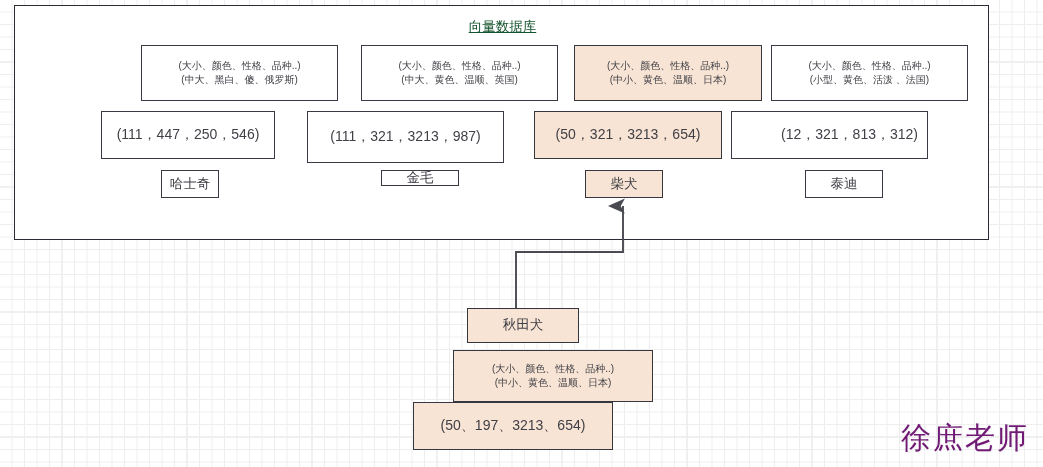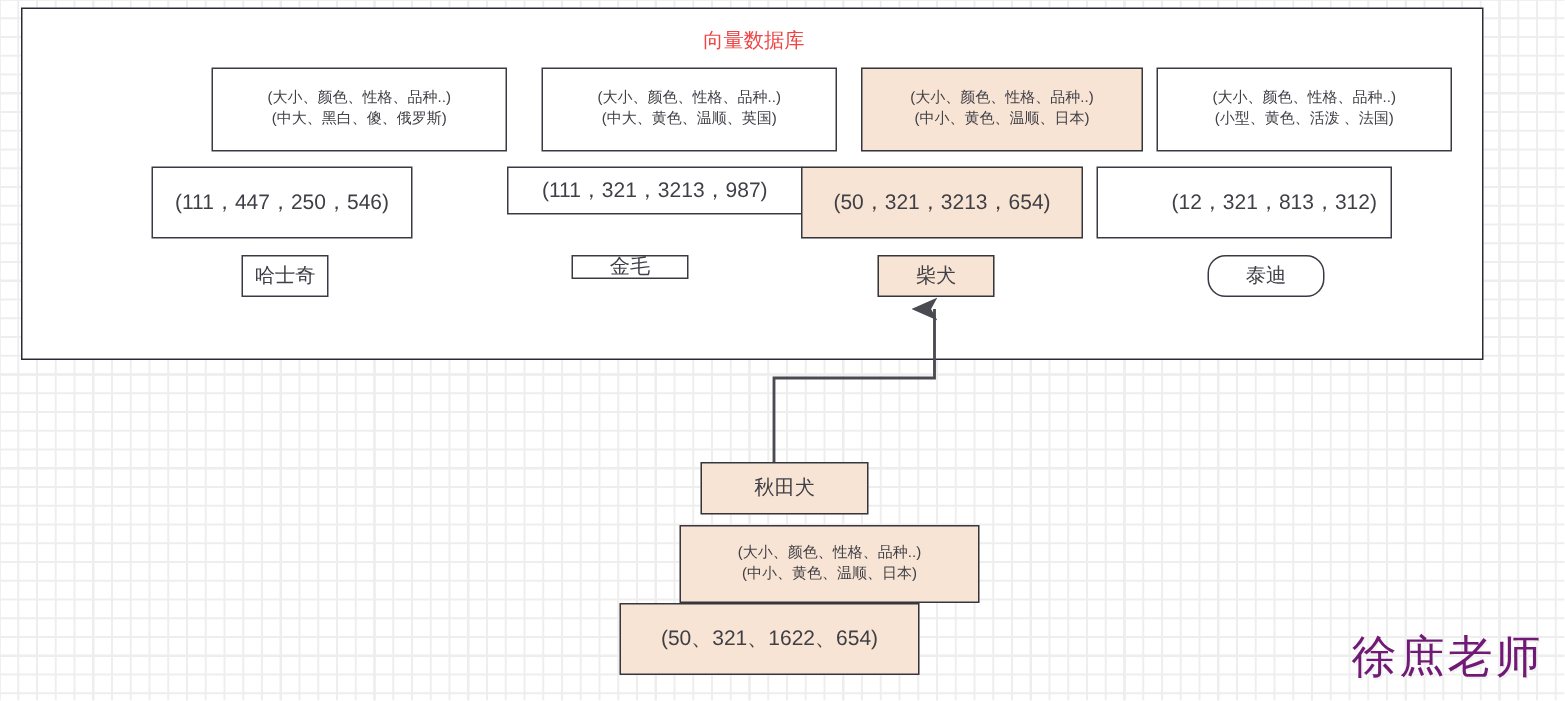--- a/index.html
+++ b/index.html
@@ -48,21 +48,22 @@
     background: #ffffff;
     border: 1.6px solid #2b2b36;
     display: block;
   }
   #db-title {
     position: absolute;
     left: 0; top: 12px;
     width: 975px;
     text-align: center;
     font-size: 13.5px;
-    color: #ef4444;
+    color: #14532d;
+    text-decoration: underline;
   }
 
   .attr-box { font-size: 10px; margin-left: 40px; }
   .vec-box  { font-size: 14px; }
   .name-box { font-size: 13.5px; }
 
   .hl { background: #f8e4d4; border-color: #36363f; }
 
   
   #watermark {
@@ -86,37 +87,37 @@
   <div id="db-title">向量数据库</div>
 </div>
 
 <div class="node attr-box" style="left:101px; top:45px; width:197px; height:56px;">(大小、颜色、性格、品种..)
 (中大、黑白、傻、俄罗斯)</div>
 <div class="node vec-box" style="left:101px; top:111px; width:174px; height:48px;">(111，447，250，546)</div>
 <div class="node name-box" style="left:161px; top:170px; width:58px; height:28px;">哈士奇</div>
 
 <div class="node attr-box" style="left:321px; top:45px; width:197px; height:56px;">(大小、颜色、性格、品种..)
 (中大、黄色、温顺、英国)</div>
-<div class="node vec-box" style="left:338px; top:111px; width:197px; height:32px;">(111，321，3213，987)</div>
+<div class="node vec-box" style="left:307px; top:111px; width:197px; height:52px;">(111，321，3213，987)</div>
 <div class="node name-box" style="left:381px; top:170px; width:78px; height:16px;">金毛</div>
 
 <div class="node attr-box hl" style="left:534px; top:45px; width:188px; height:56px;">(大小、颜色、性格、品种..)
 (中小、黄色、温顺、日本)</div>
 <div class="node vec-box hl" style="left:534px; top:111px; width:188px; height:48px;">(50，321，3213，654)</div>
 <div class="node name-box hl" style="left:585px; top:170px; width:78px; height:28px;">柴犬</div>
 
 <div class="node attr-box" style="left:731px; top:45px; width:197px; height:56px;">(大小、颜色、性格、品种..)
 (小型、黄色、活泼 、法国)</div>
 <div class="node vec-box" style="left:731px; top:111px; width:197px; height:48px;padding-left:40px;">(12，321，813，312)</div>
-<div class="node name-box" style="left:805px; top:170px; width:78px; height:28px;border-radius:12px;">泰迪</div>
+<div class="node name-box" style="left:805px; top:170px; width:78px; height:28px;">泰迪</div>
 
 <div class="node name-box hl" style="left:467px; top:308px; width:112px; height:35px;">秋田犬</div>
 <div class="node attr-box hl" style="left:413px; top:350px; width:200px; height:52px;">(大小、颜色、性格、品种..)
 (中小、黄色、温顺、日本)</div>
-<div class="node vec-box hl" style="left:413px; top:402px; width:200px; height:48px;">(50、321、1622、654)</div>
+<div class="node vec-box hl" style="left:413px; top:402px; width:200px; height:48px;">(50、197、3213、654)</div>
 
 <svg id="connector" width="1043" height="467">
   <defs>
     <marker id="arrowhead" markerWidth="9" markerHeight="9" refX="4.2" refY="8" orient="auto" markerUnits="strokeWidth">
       <path d="M4.2,0 L8.2,9 L4.2,6.8 L0.2,9 Z" fill="#4a4a52"></path>
     </marker>
   </defs>
   <path d="M516,308 L516,252 L623,252 L623,206" fill="none" stroke="#4a4a52" stroke-width="1.9" marker-end="url(#arrowhead)"></path>
 </svg>
 

